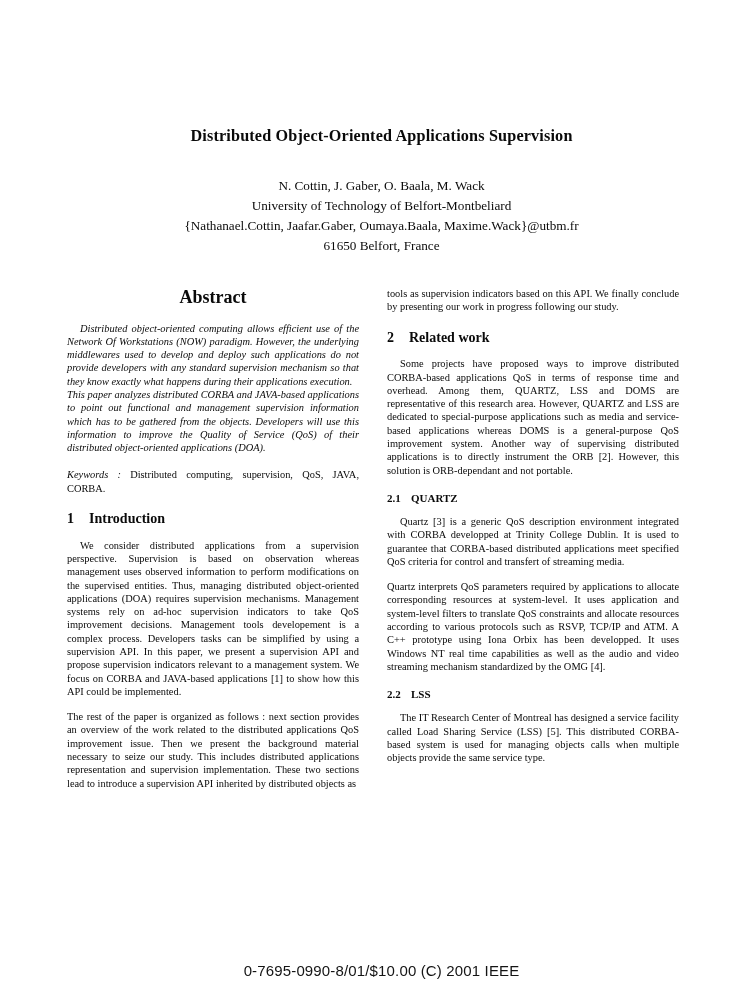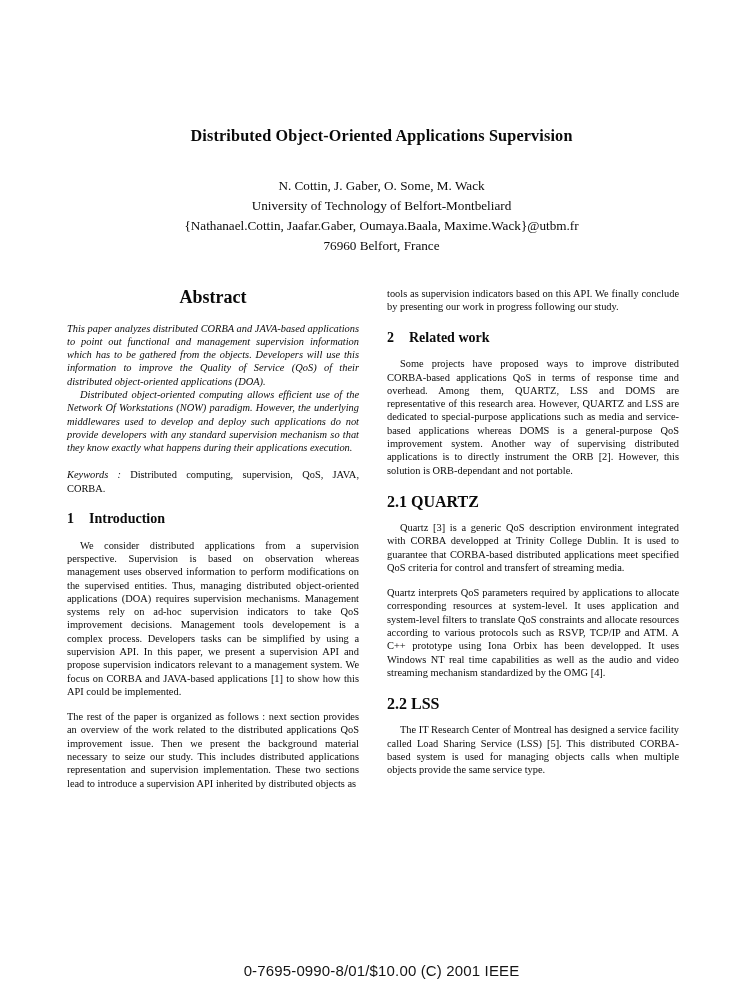--- a/index.html
+++ b/index.html
@@ -72,21 +72,21 @@
     font-weight: bold;
     margin: 16px 0 11px 0;
     line-height: 1.2;
     text-align: left;
   }
   h2.section-head .num {
     display: inline-block;
     min-width: 22px;
   }
   h3.subsection-head {
-    font-size: 16px;
+    font-size: 11px;
     font-weight: bold;
     margin: 15px 0 10px 0;
     line-height: 1.2;
     text-align: left;
   }
   h3.subsection-head .num {
     display: inline-block;
     min-width: 24px;
   }
 
@@ -130,33 +130,33 @@
   }
 </style>
 </head>
 <body>
 
 <div class="page">
 
   <div class="title-block">
     <h1 class="paper-title">Distributed Object-Oriented Applications Supervision</h1>
     <div class="authors-block">
-      <span class="author-line">N. Cottin, J. Gaber, O. Some, M. Wack</span>
+      <span class="author-line">N. Cottin, J. Gaber, O. Baala, M. Wack</span>
       <span class="author-line">University of Technology of Belfort-Montbeliard</span>
       <span class="author-line">{Nathanael.Cottin, Jaafar.Gaber, Oumaya.Baala, Maxime.Wack}@utbm.fr</span>
-      <span class="author-line">76960 Belfort, France</span>
+      <span class="author-line">61650 Belfort, France</span>
     </div>
   </div>
 
   <div class="col col-left">
 
     <div class="section-title-centered">Abstract</div>
 
+    <p class="abstract-para">Distributed object-oriented computing allows efficient use of the Network Of Workstations (NOW) paradigm. However, the underlying middlewares used to develop and deploy such applications do not provide developers with any standard supervision mechanism so that they know exactly what happens during their applications execution.</p>
     <p class="abstract-para noindent">This paper analyzes distributed CORBA and JAVA-based applications to point out functional and management supervision information which has to be gathered from the objects. Developers will use this information to improve the Quality of Service (QoS) of their distributed object-oriented applications (DOA).</p>
-    <p class="abstract-para">Distributed object-oriented computing allows efficient use of the Network Of Workstations (NOW) paradigm. However, the underlying middlewares used to develop and deploy such applications do not provide developers with any standard supervision mechanism so that they know exactly what happens during their applications execution.</p>
 
     <p class="keywords">
       <span class="kw-label">Keywords :</span>
       <span class="kw-body">Distributed computing, supervision, QoS, JAVA, CORBA.</span>
     </p>
 
     <h2 class="section-head">
       <span class="num">1</span><span>Introduction</span>
     </h2>
 

